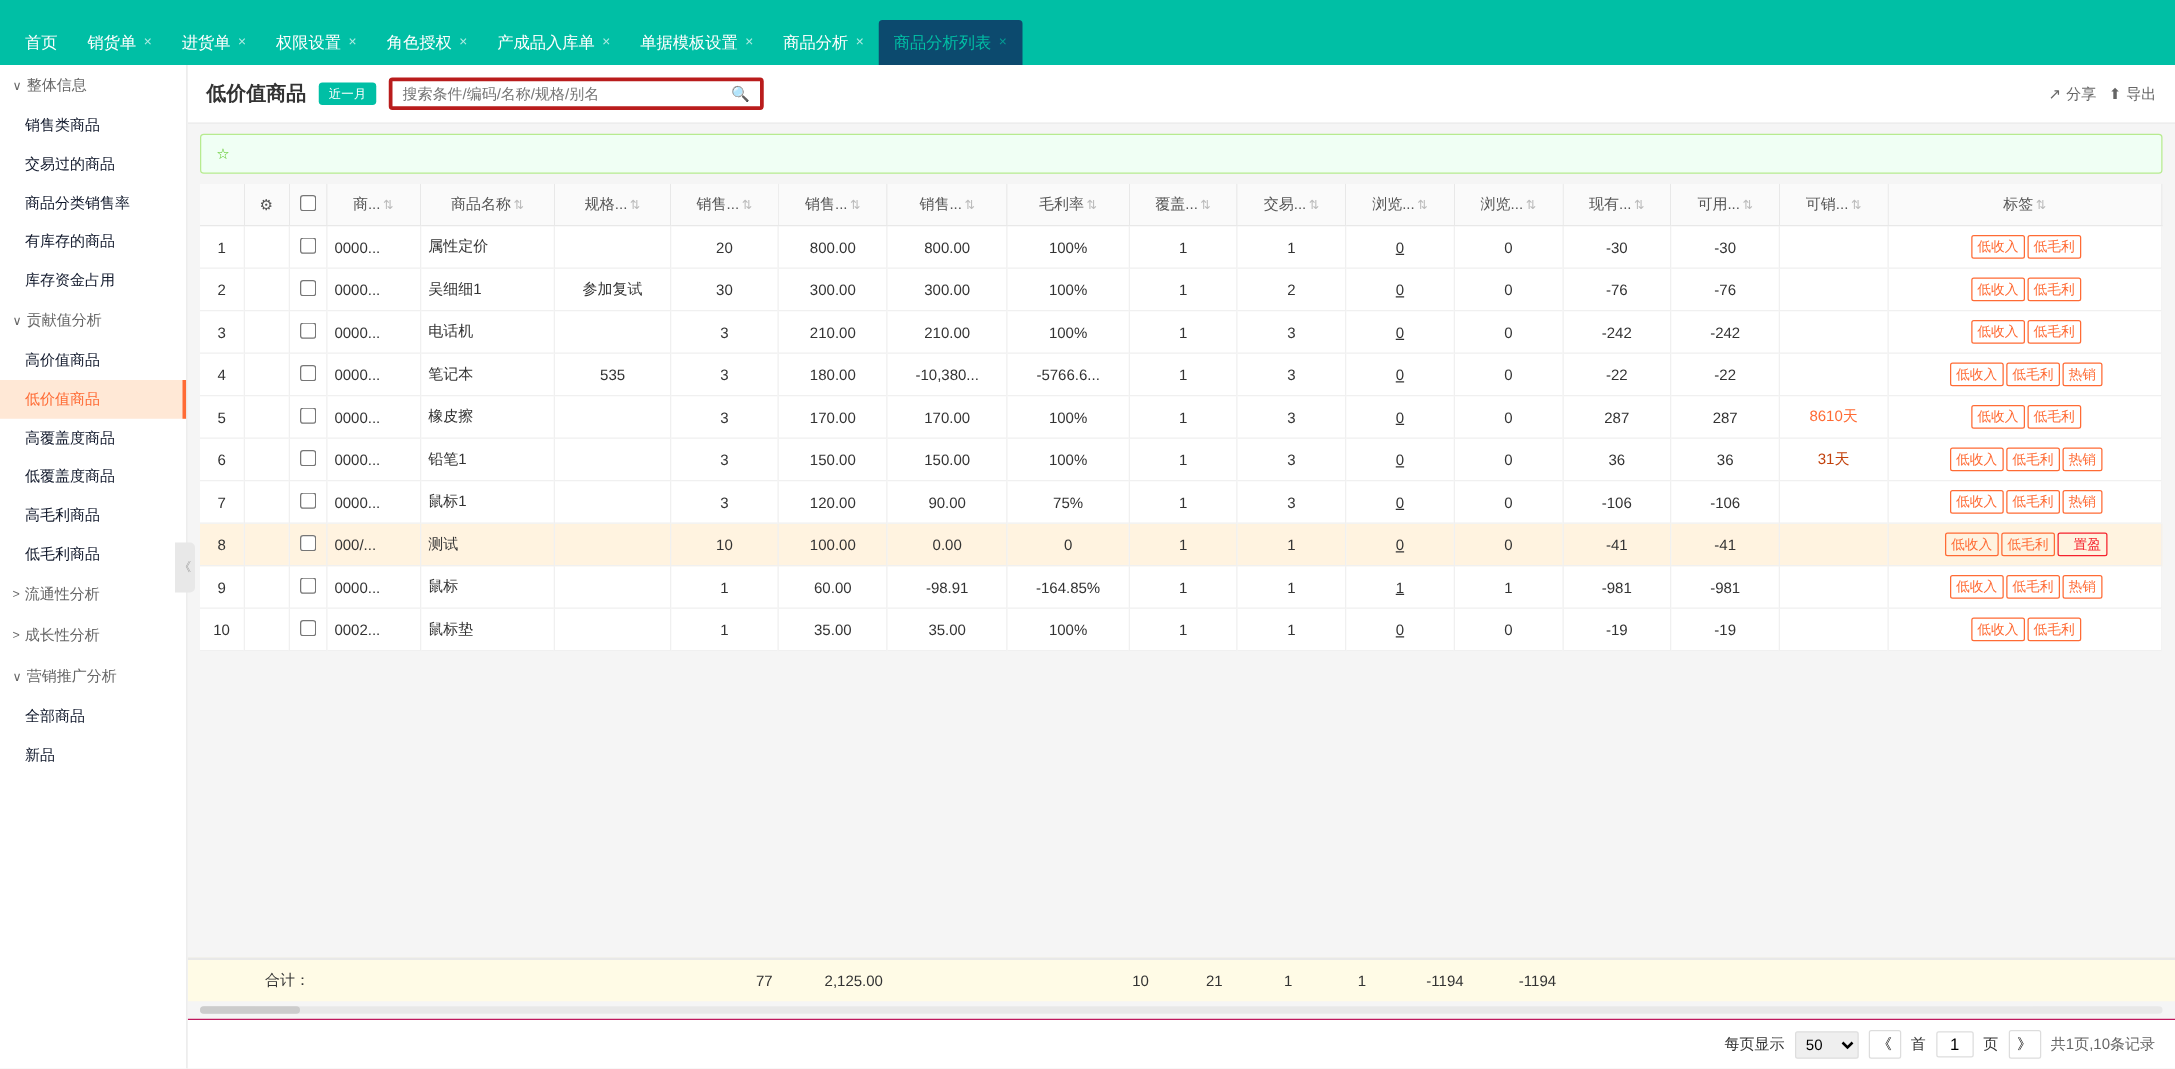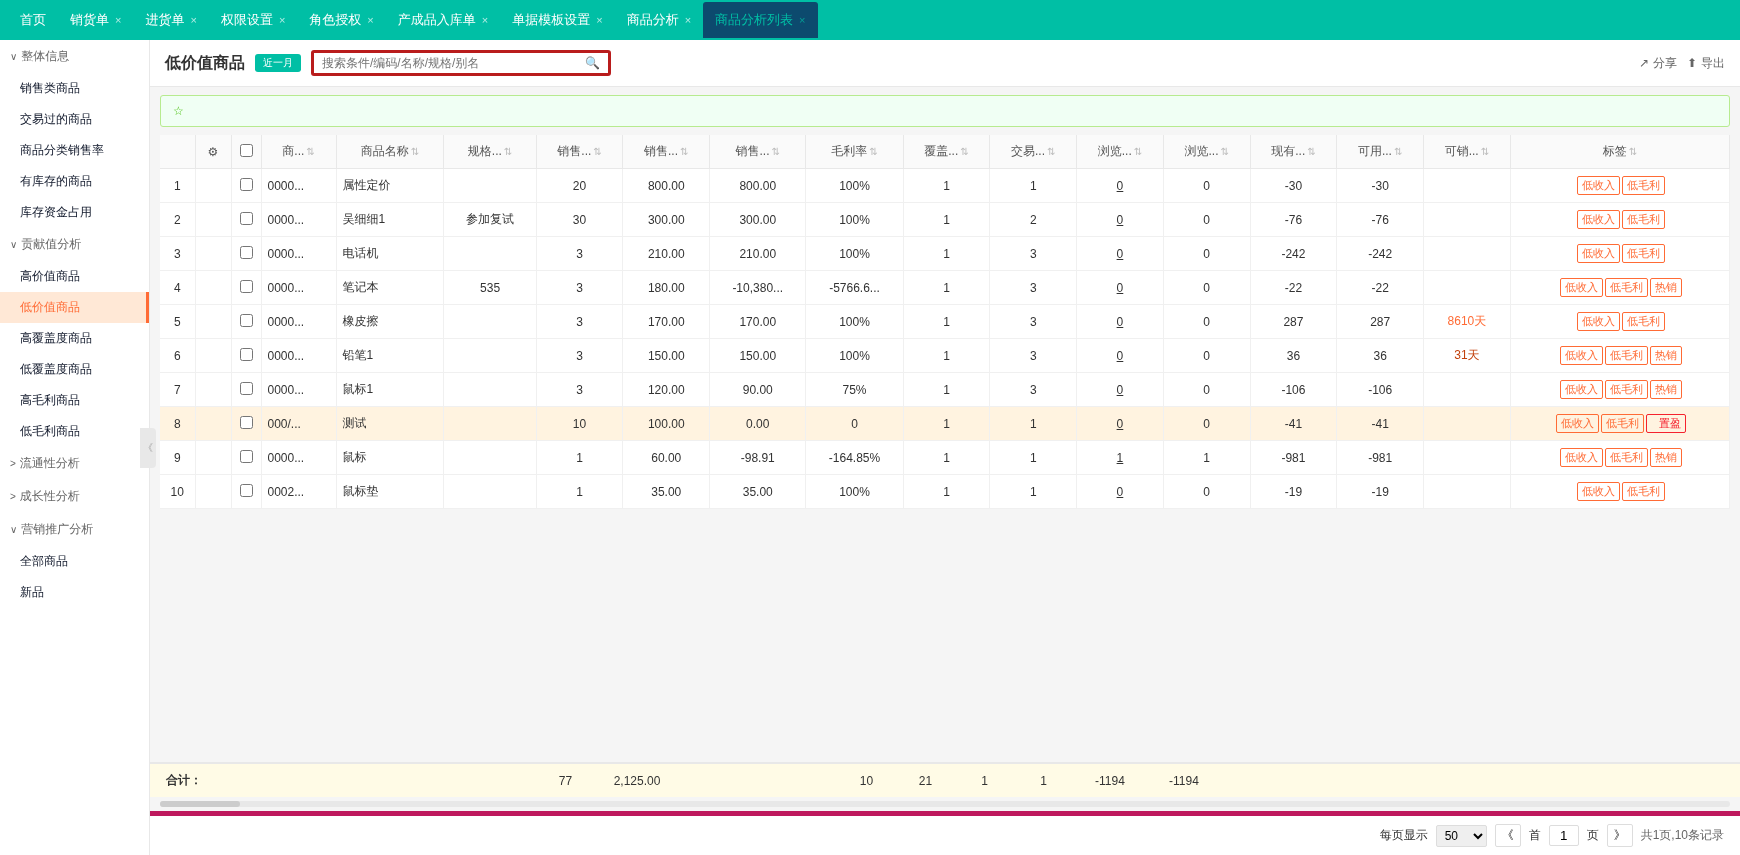--- a/index.html
+++ b/index.html
@@ -1,19 +1,19 @@
 <!DOCTYPE html>
 <html><head>
   <meta charset="utf-8">
   <style>
     * { box-sizing: border-box; margin: 0; padding: 0; }
     body { font-family: 'Microsoft YaHei', Arial, sans-serif; font-size: 12px; background: #f5f5f5; color: #333; overflow: hidden; height: 855px; display: flex; flex-direction: column; }
 
     
-    .top-nav { background: #00bfa5; display: flex; align-items: center; height: 40px; padding: 0 8px; flex-shrink: 0; }
+    .top-nav { background: #00bfa5; display: flex; align-items: flex-end; height: 52px; padding: 0 8px; flex-shrink: 0; }
     .nav-item { color: #fff; padding: 0 12px; height: 36px; display: flex; align-items: center; cursor: pointer; font-size: 13px; white-space: nowrap; }
     .nav-item.active { background: #0c4a6e; color: #00bfa5; border-radius: 3px 3px 0 0; }
     .nav-item .close-x { margin-left: 6px; font-size: 11px; opacity: 0.7; }
     .nav-home { font-size: 13px; }
 
     
     .main-layout { display: flex; flex: 1; overflow: hidden; }
 
     
     .sidebar { width: 150px; background: #fff; border-right: 1px solid #e8e8e8; overflow-y: auto; flex-shrink: 0; }
@@ -46,26 +46,26 @@
     tbody tr.highlighted { background: #fff3e0; }
     tbody td { padding: 7px 6px; border-right: 1px solid #f0f0f0; text-align: center; white-space: nowrap; }
     tbody td.left { text-align: left; }
     .tag { display: inline-block; padding: 1px 4px; border-radius: 2px; font-size: 11px; margin-left: 2px; }
     .underline-link { text-decoration: underline; color: #333; cursor: pointer; }
     .col-check { width: 30px; }
     .col-settings { width: 36px; }
 
     
     .table-footer { background: #fffbe6; border-top: 2px solid #e8e8e8; padding: 8px 16px; display: flex; align-items: center; font-size: 12px; flex-shrink: 0; }
-    .footer-label { color: #333; font-weight: 700; margin-right: 20px; }
+    .footer-label { color: #333; font-weight: 400; margin-right: 20px; margin-left: 46px; }
     .footer-values { display: flex; gap: 4px; flex: 1; }
     .footer-cell { text-align: center; padding: 0 6px; }
 
     
-    .pagination-bar { background: #fff; border-top: 5px solid #be185d; padding: 8px 16px; display: flex; align-items: center; justify-content: flex-end; gap: 8px; flex-shrink: 0; font-size: 12px; }
+    .pagination-bar { background: #fff; border-top: 1px solid #be185d; padding: 8px 16px; display: flex; align-items: center; justify-content: flex-end; gap: 8px; flex-shrink: 0; font-size: 12px; }
     .page-size-select { border: 1px solid #ddd; border-radius: 2px; padding: 2px 4px; font-size: 12px; }
     .page-nav-btn { padding: 2px 6px; border: 1px solid #ddd; border-radius: 2px; cursor: pointer; background: #fff; font-size: 12px; }
     .page-info { color: #666; }
 
     
     .collapse-btn { position: absolute; left: 140px; top: 50%; transform: translateY(-50%); width: 16px; height: 40px; background: #e8e8e8; border-radius: 0 4px 4px 0; display: flex; align-items: center; justify-content: center; cursor: pointer; z-index: 100; font-size: 10px; color: #999; }
 
     .sidebar-wrapper { position: relative; display: flex; }
     .scrollbar-track { height: 6px; background: #e8e8e8; margin: 4px 10px; border-radius: 3px; }
     .scrollbar-thumb { width: 80px; height: 6px; background: #ccc; border-radius: 3px; }

